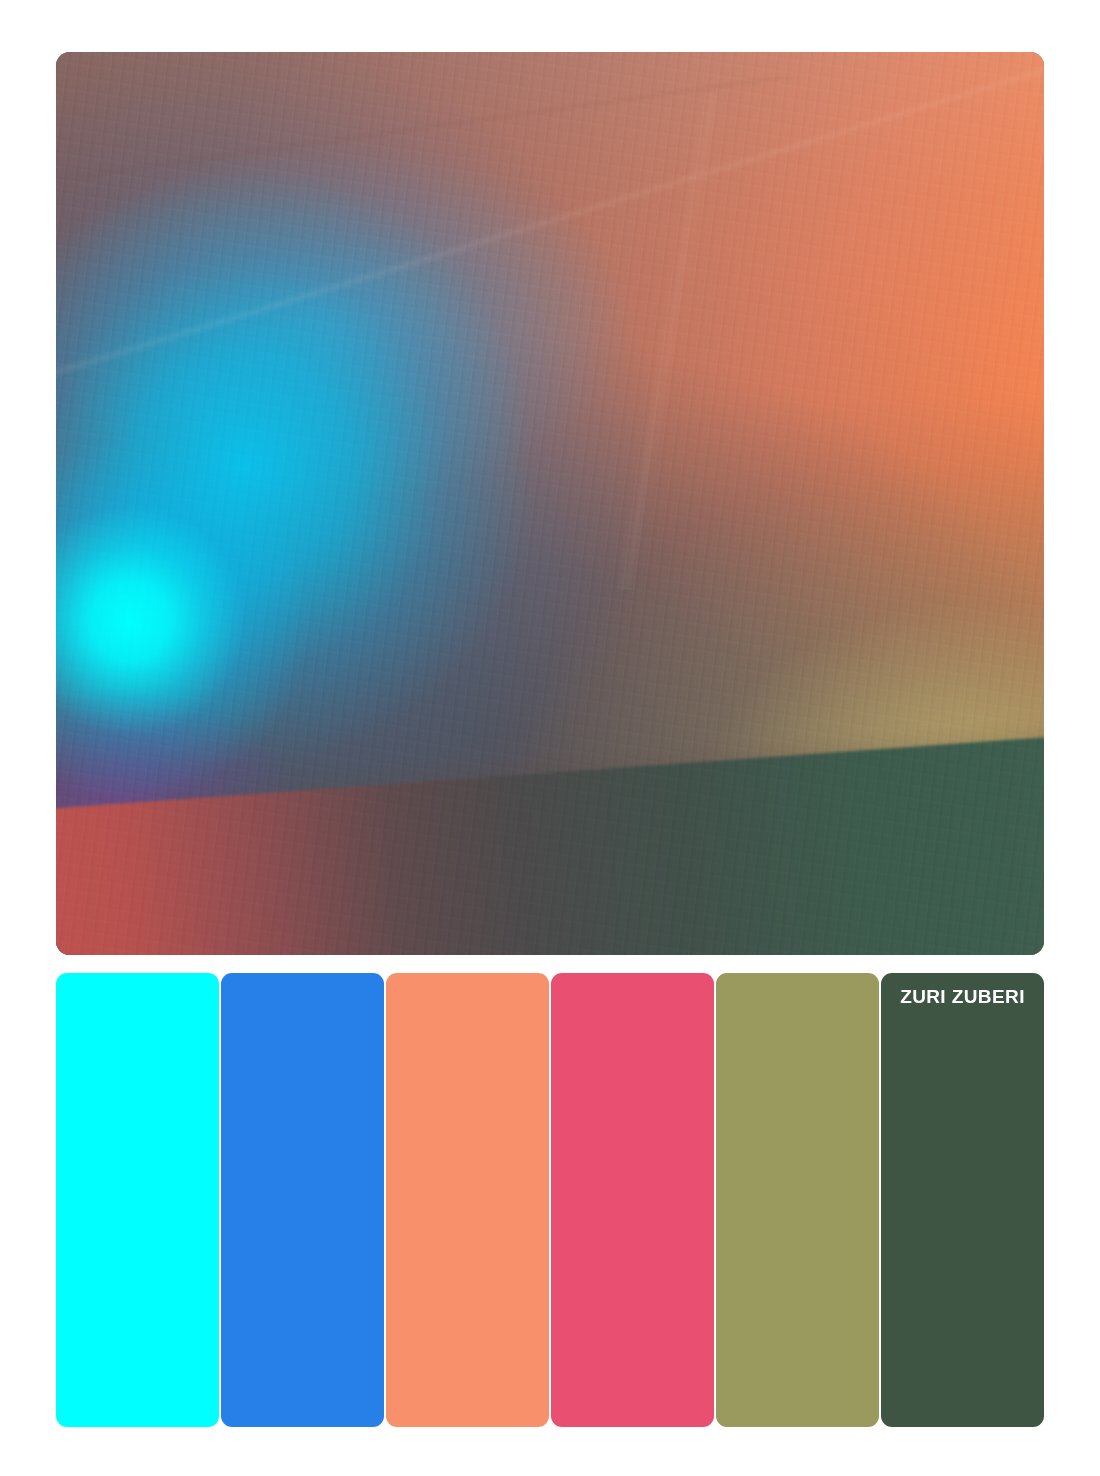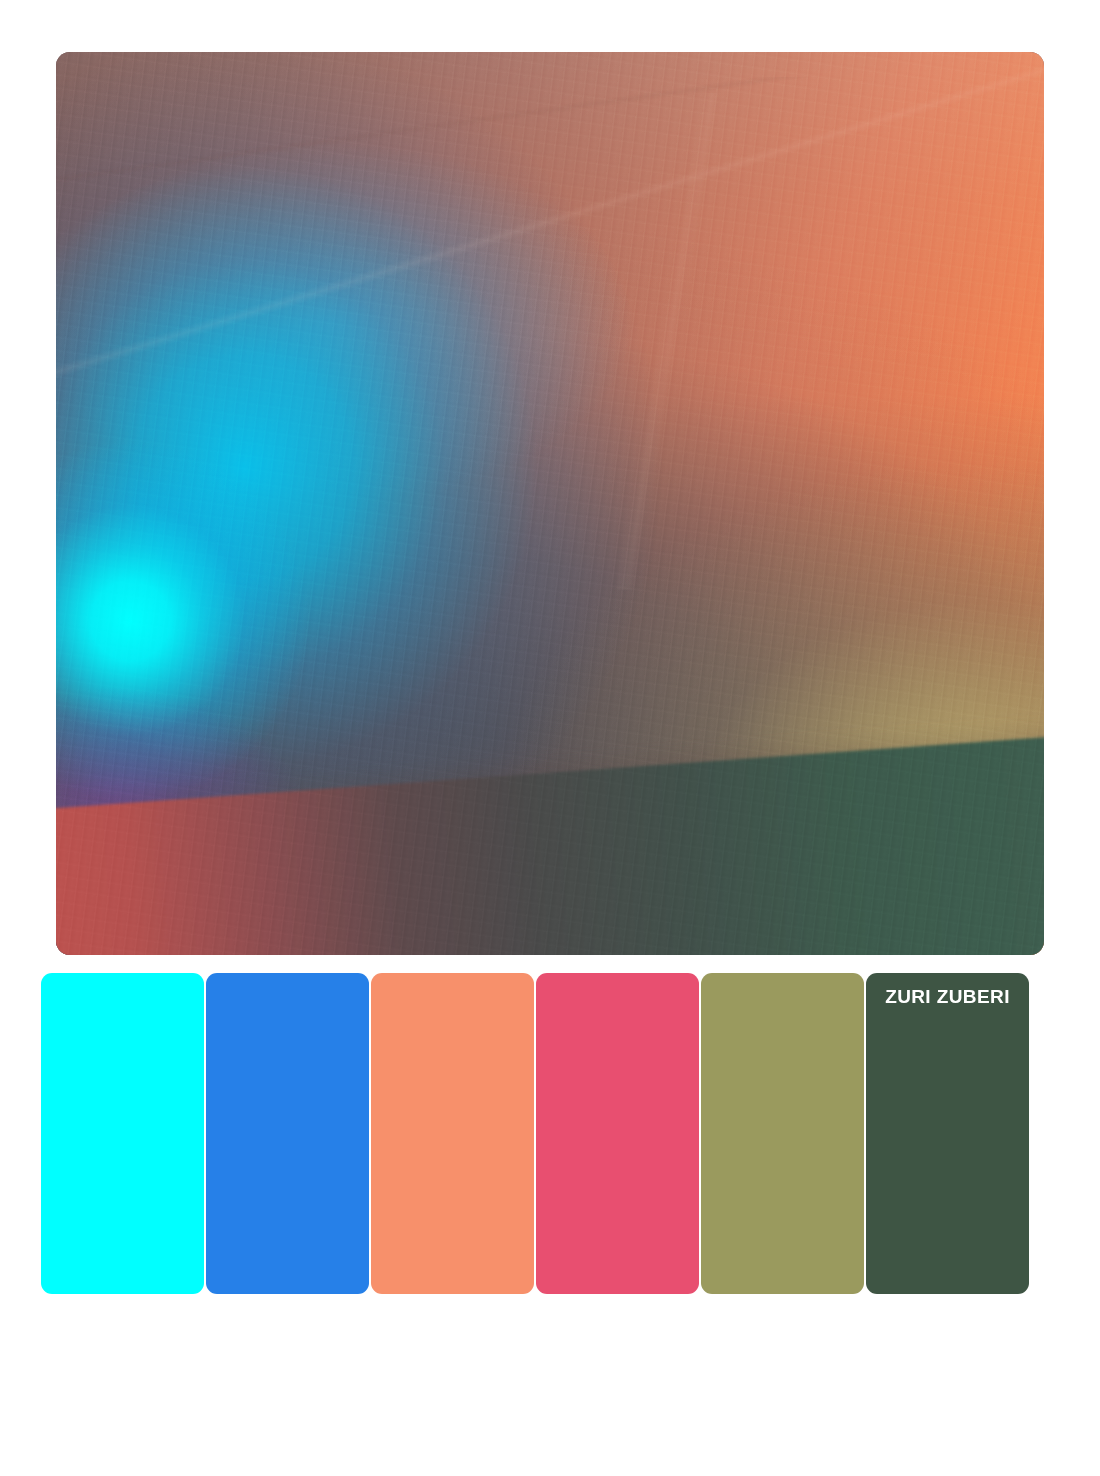--- a/index.html
+++ b/index.html
@@ -189,24 +189,24 @@
       linear-gradient(172deg, rgba(255,255,255,0.0) 24%, rgba(120,80,70,0.45) 25%, rgba(255,255,255,0.0) 26%),
       linear-gradient(100deg, rgba(255,255,255,0.0) 60%, rgba(255,225,205,0.40) 61%, rgba(255,255,255,0.0) 62%);
     background-size: 100% 42%, 100% 30%, 100% 55%;
     background-position: 0 0, 0 4%, 0 10%;
     background-repeat: no-repeat;
   }
 
   
   .swatches {
     position: absolute;
-    left: 41px;
+    left: 56px;
     top: 973px;
     width: 988px;
-    height: 321px;
+    height: 454px;
     display: flex;
     gap: 2px;
   }
 
   .swatch {
     flex: 1 1 0;
     height: 100%;
     border-radius: 11px;
     position: relative;
   }

